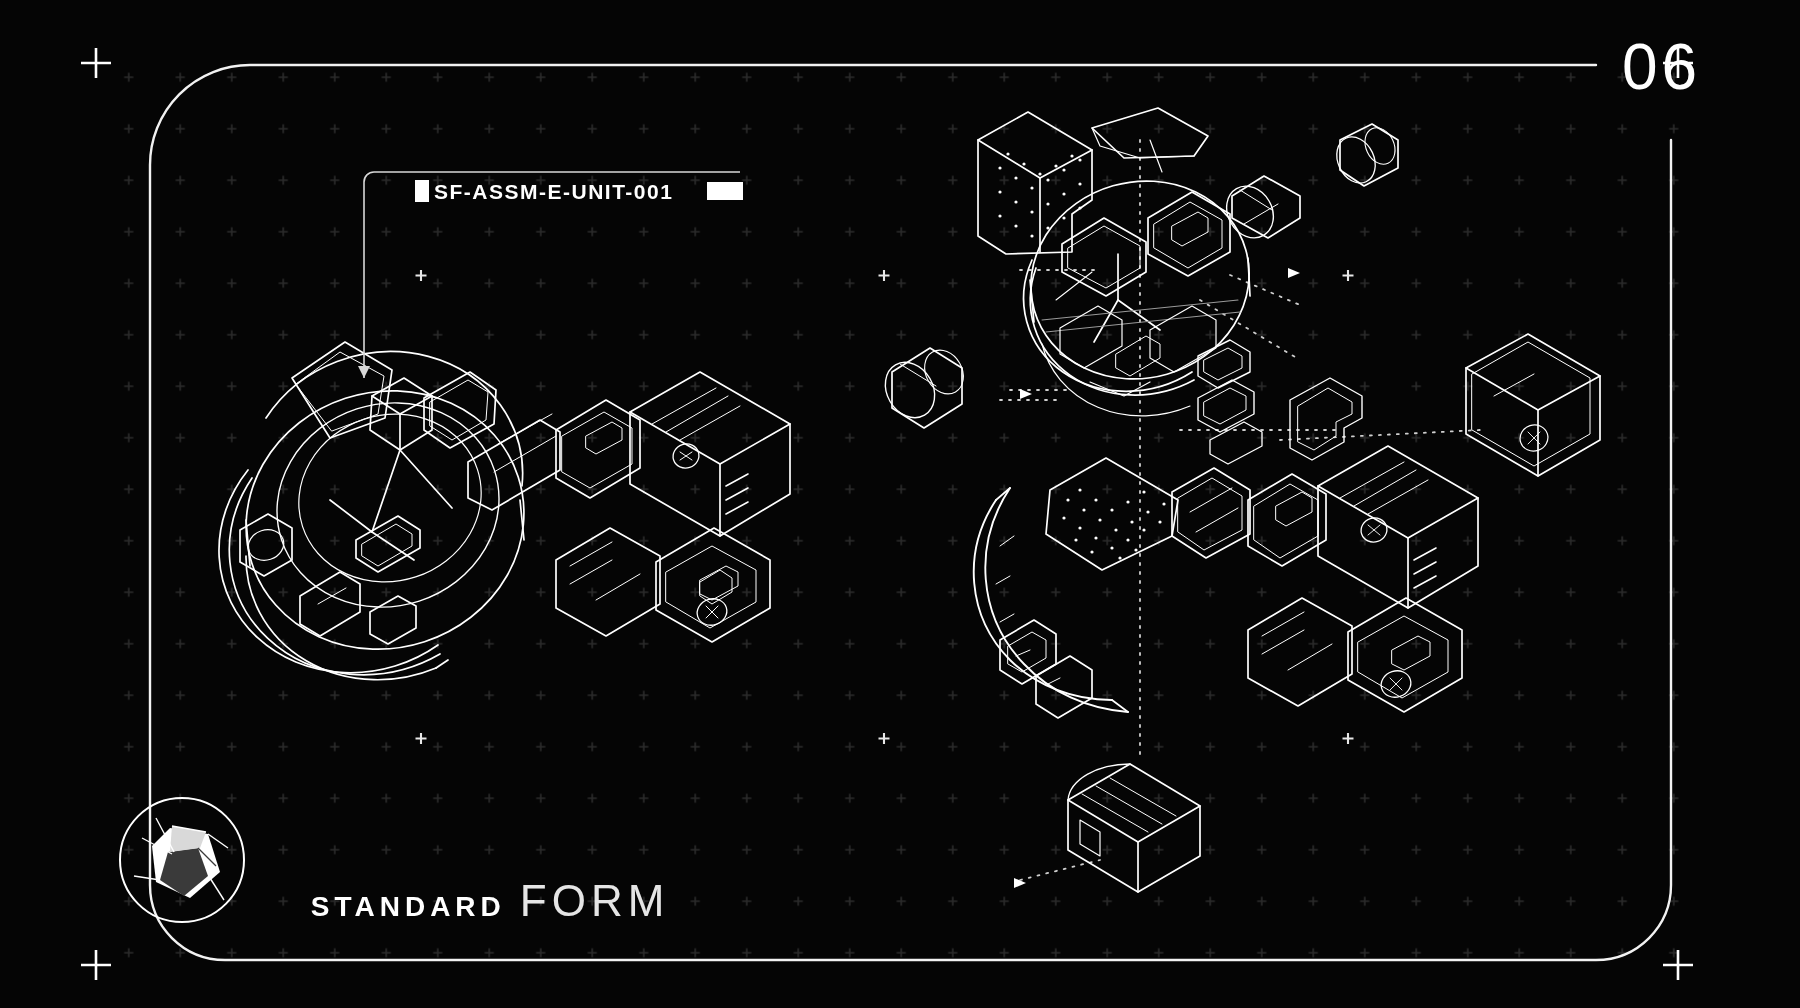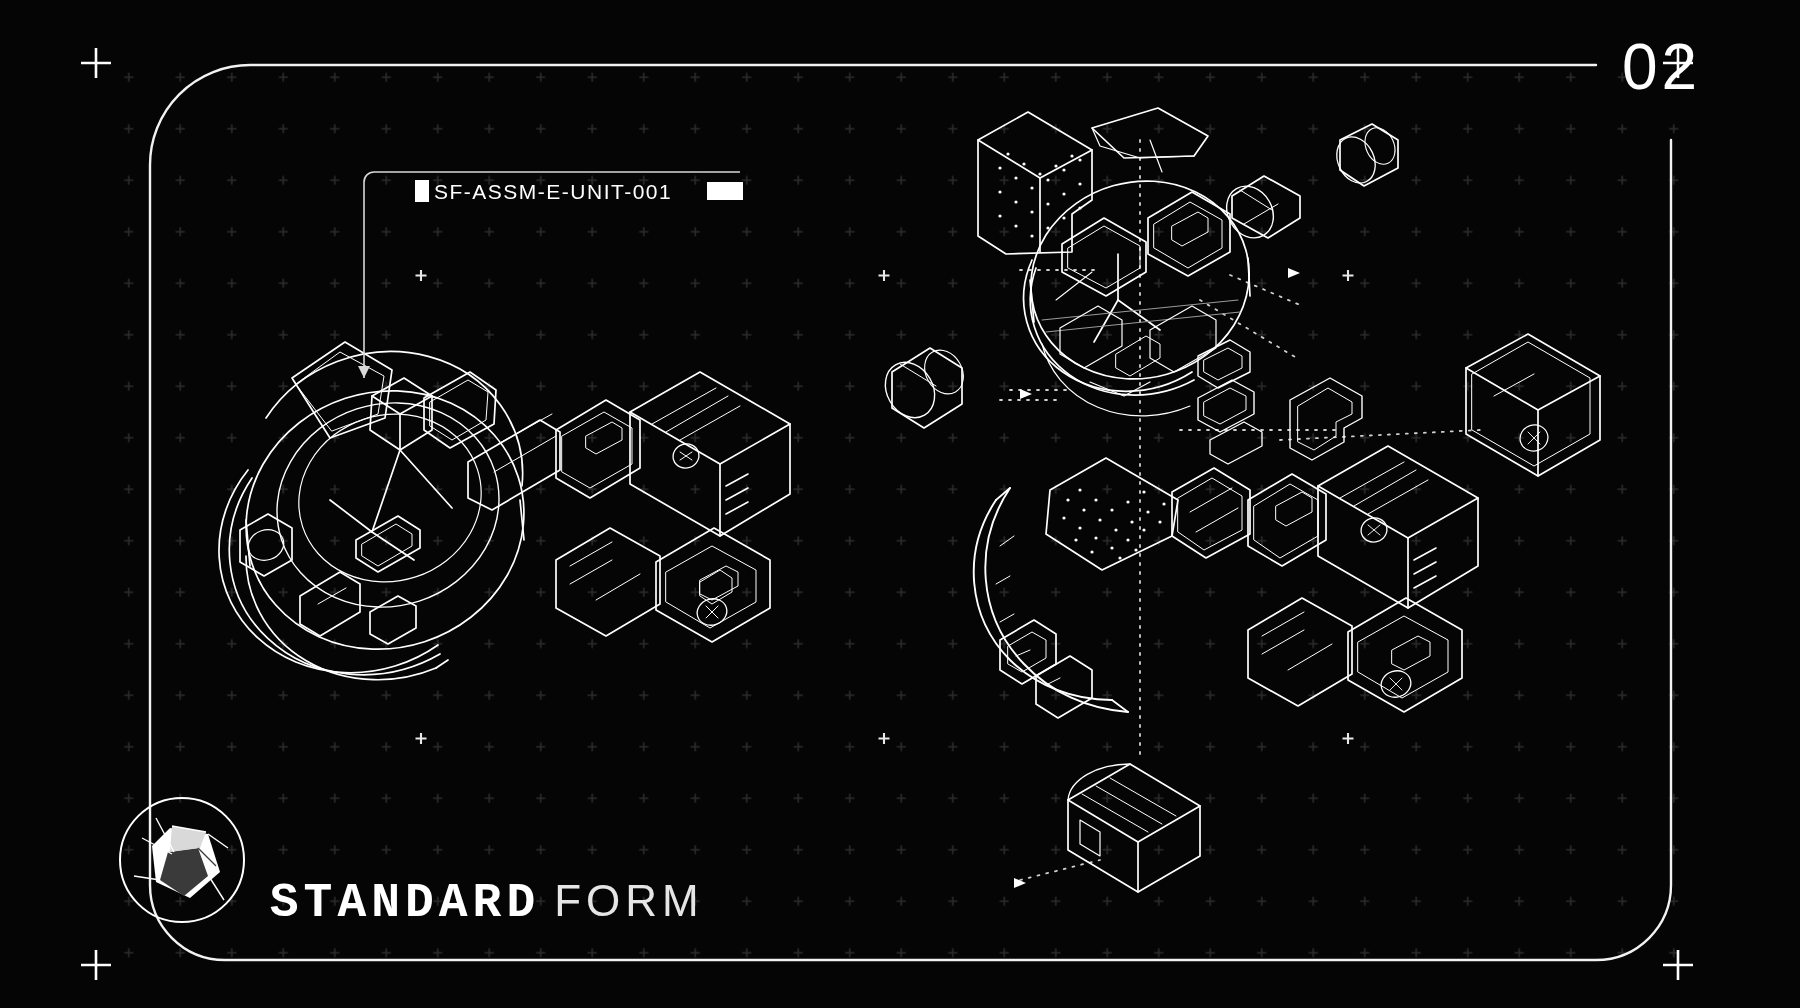--- a/index.html
+++ b/index.html
@@ -12,35 +12,36 @@
   .layer{position:absolute;inset:0;width:1800px;height:1008px;}
   svg{display:block;}
   .txt{position:absolute;white-space:pre;color:#fff;}
 
   
   .callout-text{
     font-family:"Liberation Sans", sans-serif;
     font-size:21px;
     letter-spacing:1.5px;
     color:#ffffff;
-    font-weight:400;
+    font-weight:700;
   }
   .pagenum{
     font-family:"Liberation Sans", sans-serif;
     font-size:64px;
     letter-spacing:4px;
     color:#ffffff;
     font-weight:300;
   }
   .brand-strong{
-    font-family:Liberation Mono, monospace;
-    font-size:48px;
+    font-family:Liberation Sans, sans-serif;
+    font-size:28px;
     letter-spacing:5px;
     color:#ffffff;
     font-weight:700;
+    margin-left:41px;
   }
   .brand-light{
     font-family:"Liberation Sans", sans-serif;
     font-size:44px;
     letter-spacing:5px;
     color:#e5e5e5;
     font-weight:300;
   }
 </style>
 </head>
@@ -369,21 +370,21 @@
     <path d="M364 195 L364 378" fill="none" stroke="#d8d8d8" stroke-width="1.6"></path>
 
     <path d="M364 378 L358 366 L370 366 Z" fill="#d8d8d8" stroke="none"></path>
 
     <rect x="415" y="180" width="14" height="22" fill="#ffffff"></rect>
     <rect x="707" y="182" width="36" height="18" fill="#ffffff"></rect>
   </svg>
 
   <div class="txt callout-text" style="left:434px; top:180px;">SF-ASSM-E-UNIT-001</div>
 
-  <div class="txt pagenum" style="left:1622px; top:30px;">02</div>
+  <div class="txt pagenum" style="left:1622px; top:30px;">06</div>
 
   <svg style="position:absolute; left:112px; top:790px;" width="140" height="140" viewBox="0 0 140 140">
     <circle cx="70" cy="70" r="62" fill="none" stroke="#ffffff" stroke-width="2"></circle>
 
     <path d="M58 38 L96 44 L108 82 L78 108 L44 92 L40 56 Z" fill="#ffffff" stroke="none"></path>
     <path d="M56 62 L86 58 L96 86 L72 106 L48 90 Z" fill="#3a3a3a" stroke="none"></path>
     <path d="M60 36 L94 42 L88 58 L58 62 Z" fill="#d9d9d9" stroke="none"></path>
 
     <g fill="none" stroke="#ffffff" stroke-width="1.4">
       <path d="M30 48 L60 64"></path>

